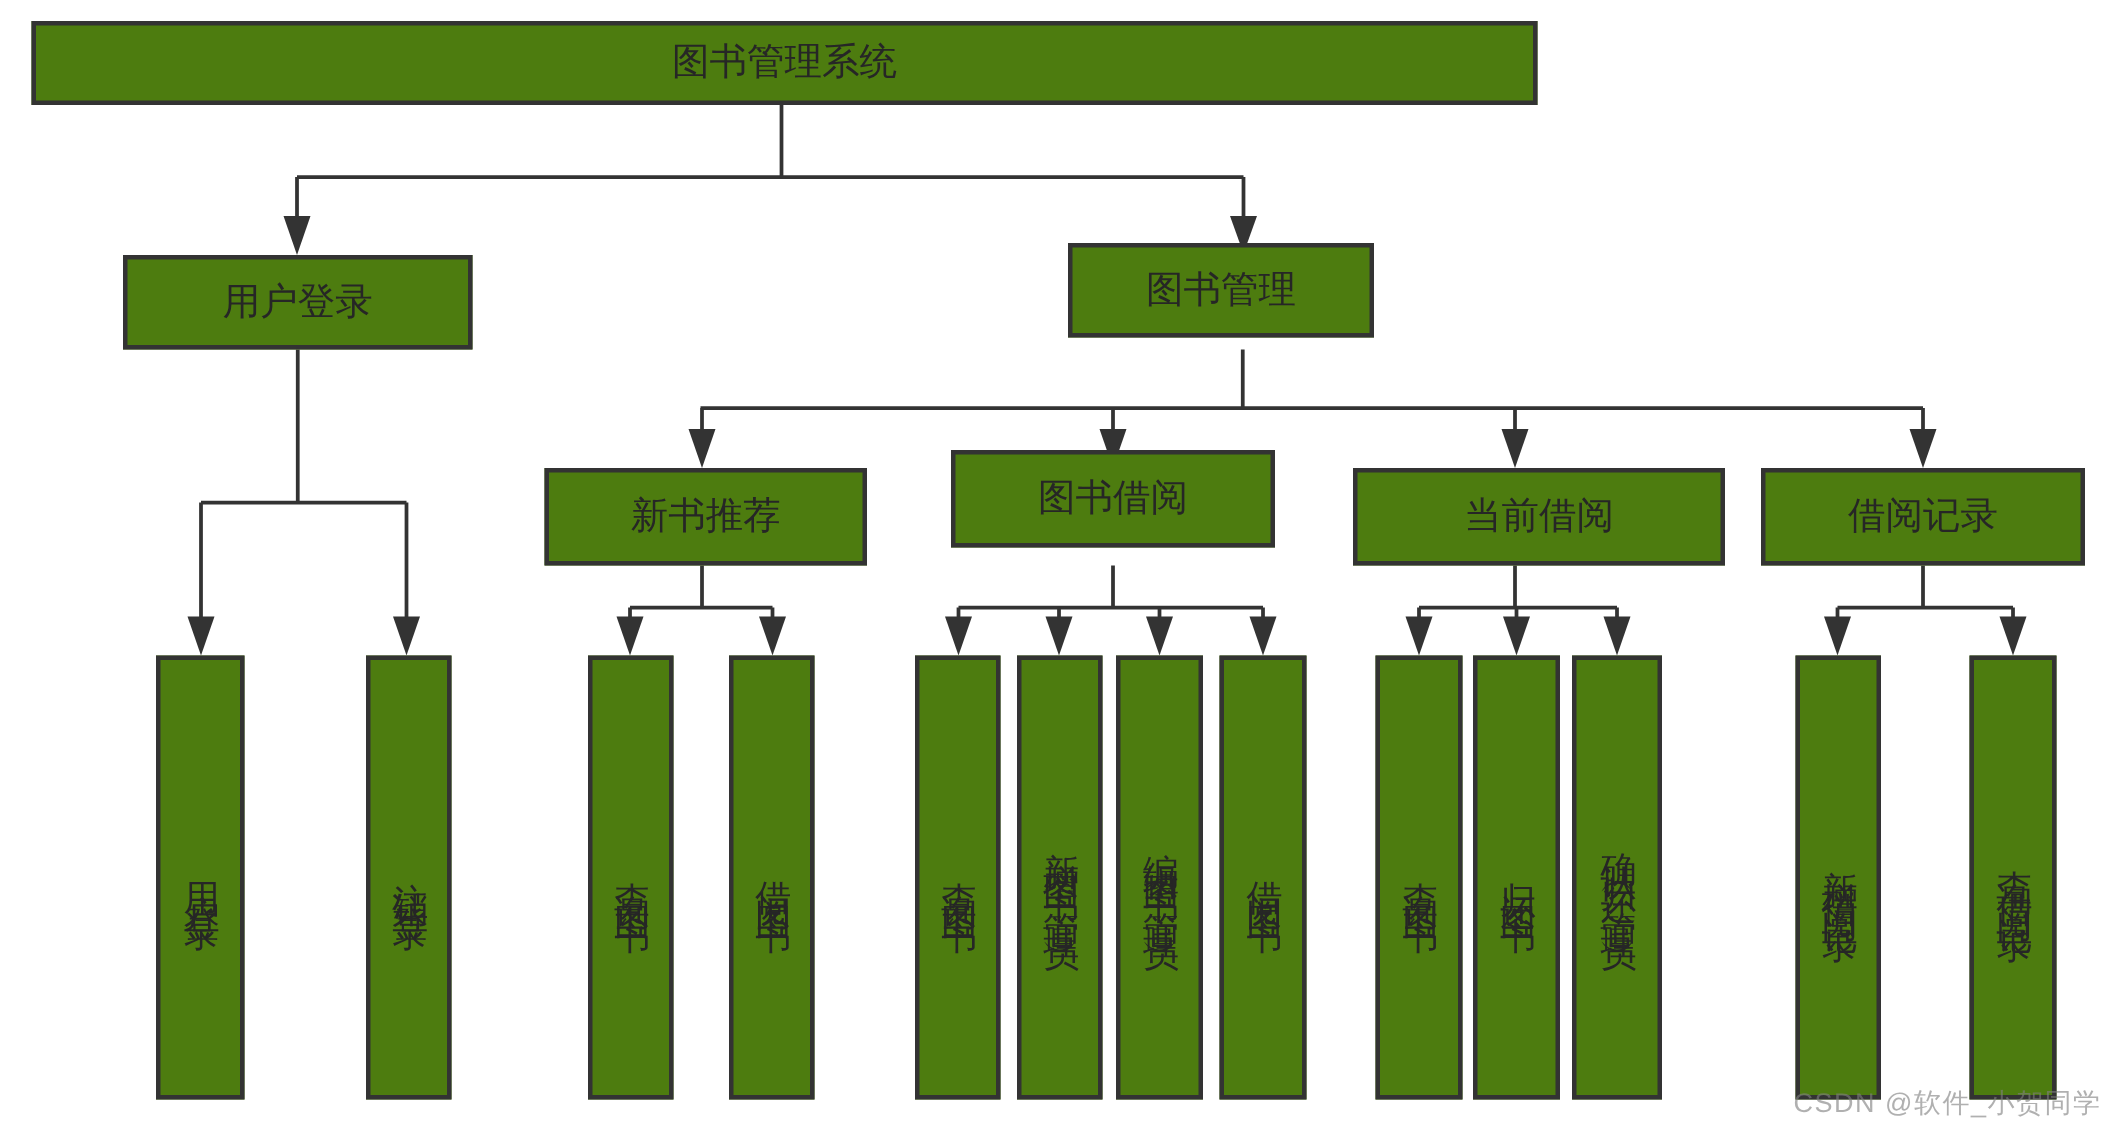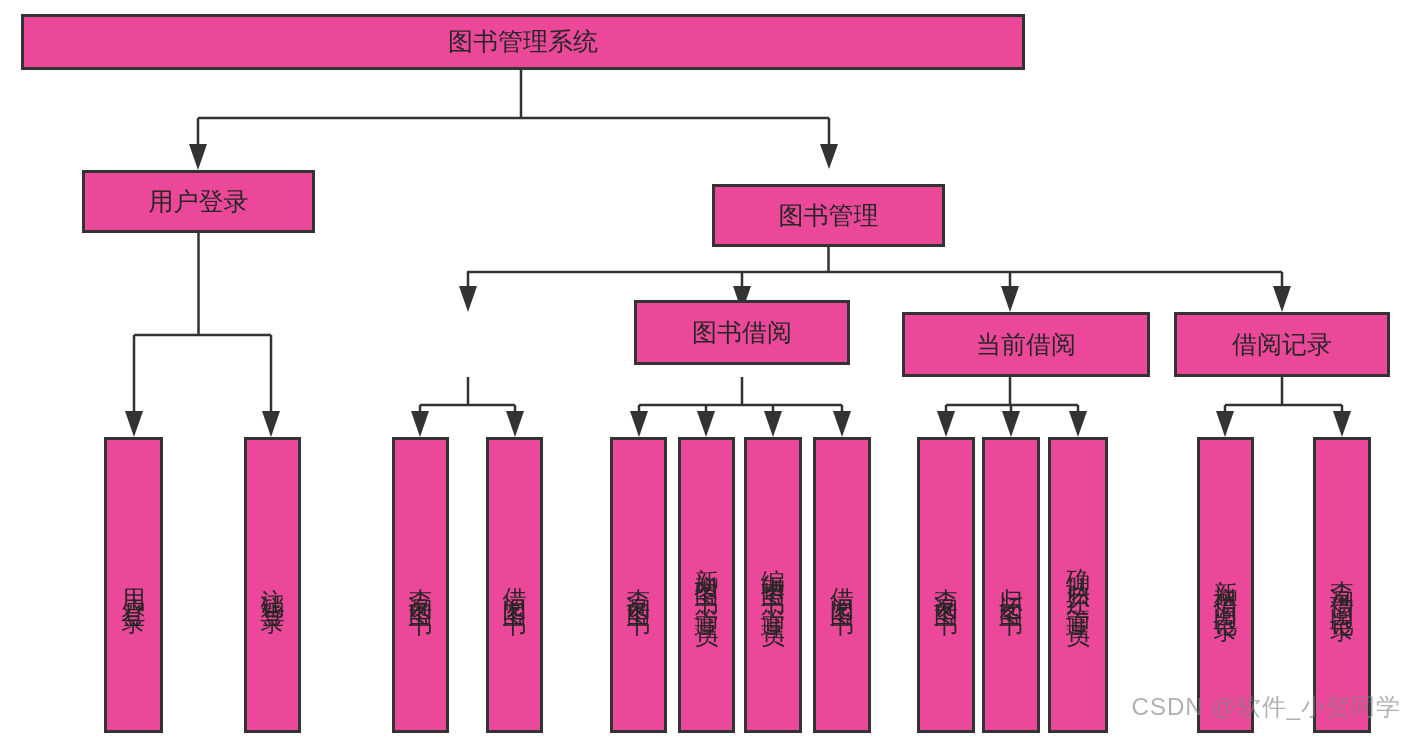--- a/index.html
+++ b/index.html
@@ -1,32 +1,32 @@
 <!DOCTYPE html>
 <html><head>
 <meta charset="utf-8">
 <style>
   html,body{margin:0;padding:0;background:#ffffff;}
   body{font-family:"Liberation Sans","DejaVu Sans",sans-serif;}
   .canvas{position:relative;width:1405px;height:747px;background:#ffffff;overflow:hidden;}
   .connectors{position:absolute;left:0;top:0;width:1405px;height:747px;display:block;}
   .node{
     position:absolute;box-sizing:border-box;
-    border:3px solid #333333;background:#ec4899;
+    border:3px solid #333333;background:#4d7c0f;
     display:flex;align-items:center;justify-content:center;
     color:#262626;font-size:25px;line-height:1.1;white-space:nowrap;
   }
   .leaf .vtext{
     writing-mode:vertical-rl;text-orientation:mixed;
     font-size:24px;letter-spacing:8px;line-height:1.0;
     color:#262626;white-space:nowrap;
   }
   .watermark{
-    position:absolute;right:4px;bottom:24px;
-    font-size:24px;letter-spacing:1px;color:rgba(128,128,128,0.62);
+    position:absolute;right:4px;bottom:0;
+    font-size:18px;letter-spacing:1px;color:rgba(128,128,128,0.62);
     white-space:nowrap;pointer-events:none;
   }
 </style>
 </head>
 <body>
 
 <div class="canvas">
 
   <svg class="connectors" viewBox="0 0 1405 747" xmlns="http://www.w3.org/2000/svg" aria-hidden="true">
     <g stroke="#333333" stroke-width="2.5" fill="none">
@@ -68,22 +68,23 @@
       <polygon points="1002,411 1020,411 1011,437"></polygon>
       <polygon points="1069,411 1087,411 1078,437"></polygon>
       <polygon points="1216,411 1234,411 1225,437"></polygon>
       <polygon points="1333,411 1351,411 1342,437"></polygon>
     </g>
   </svg>
 
   <div class="node" style="left:21px;top:14px;width:1004px;height:56px">图书管理系统</div>
 
   <div class="node" style="left:82px;top:170px;width:233px;height:63px">用户登录</div>
-  <div class="node" style="left:712px;top:184px;width:233px;height:63px">图书管理</div>
+  <div class="node" style="left:712px;top:162px;width:204px;height:63px">图书管理</div>
 
+  <div class="node" style="left:363px;top:312px;width:215px;height:65px">新书推荐</div>
   <div class="node" style="left:634px;top:300px;width:216px;height:65px">图书借阅</div>
   <div class="node" style="left:902px;top:312px;width:248px;height:65px">当前借阅</div>
   <div class="node" style="left:1174px;top:312px;width:216px;height:65px">借阅记录</div>
 
   <div class="node leaf" style="left:104px;top:437px;width:59px;height:296px">
     <span class="vtext">用户登录</span>
   </div>
   <div class="node leaf" style="left:244px;top:437px;width:57px;height:296px">
     <span class="vtext">注销登录</span>
   </div>

